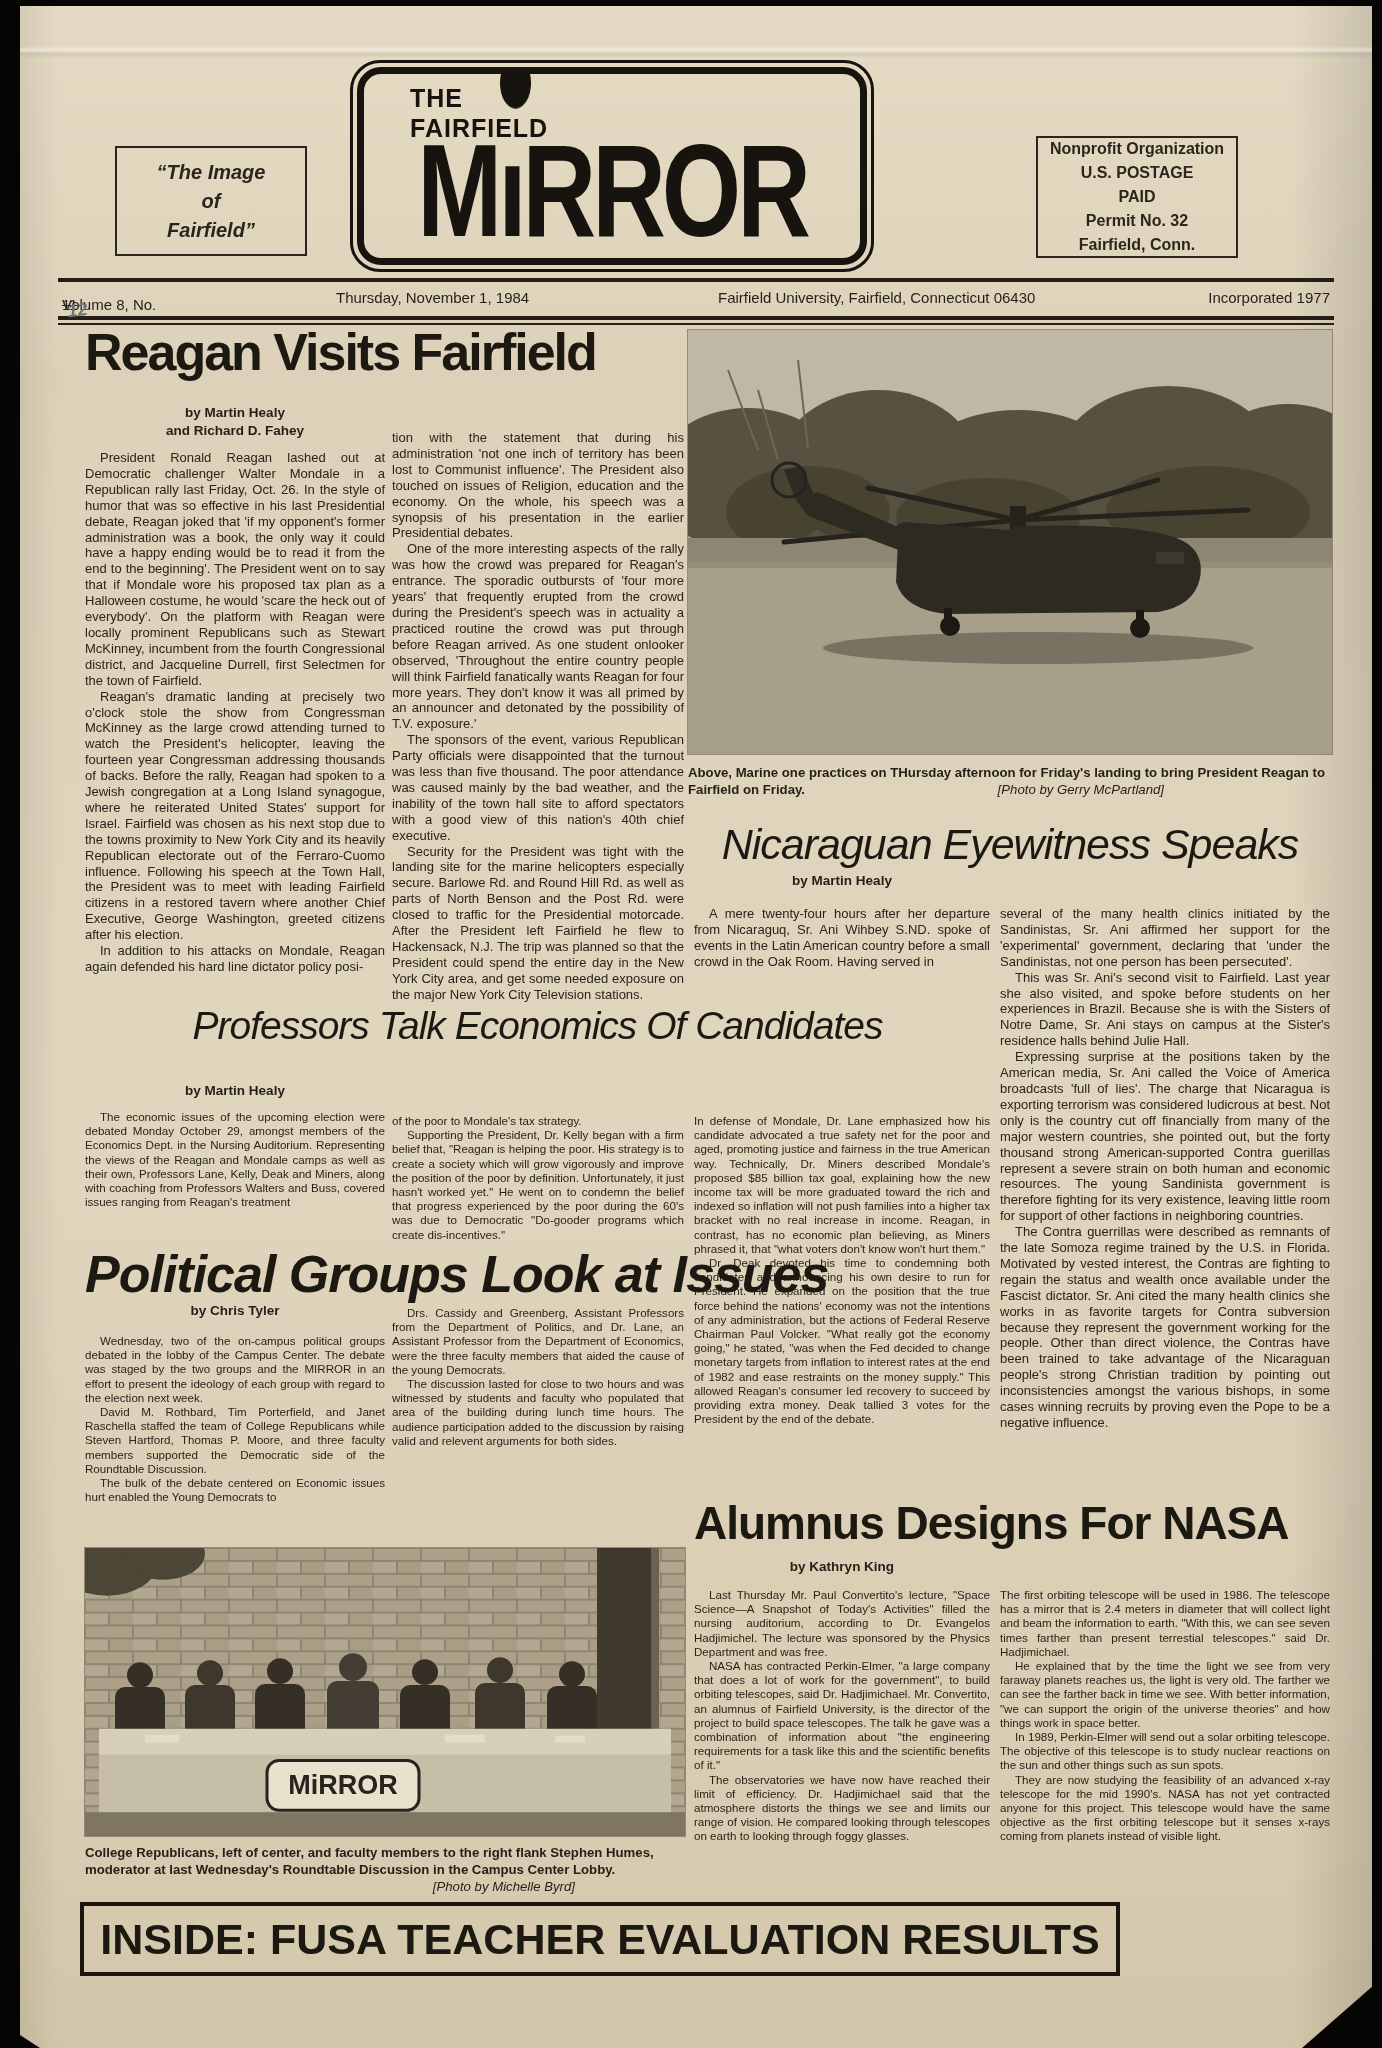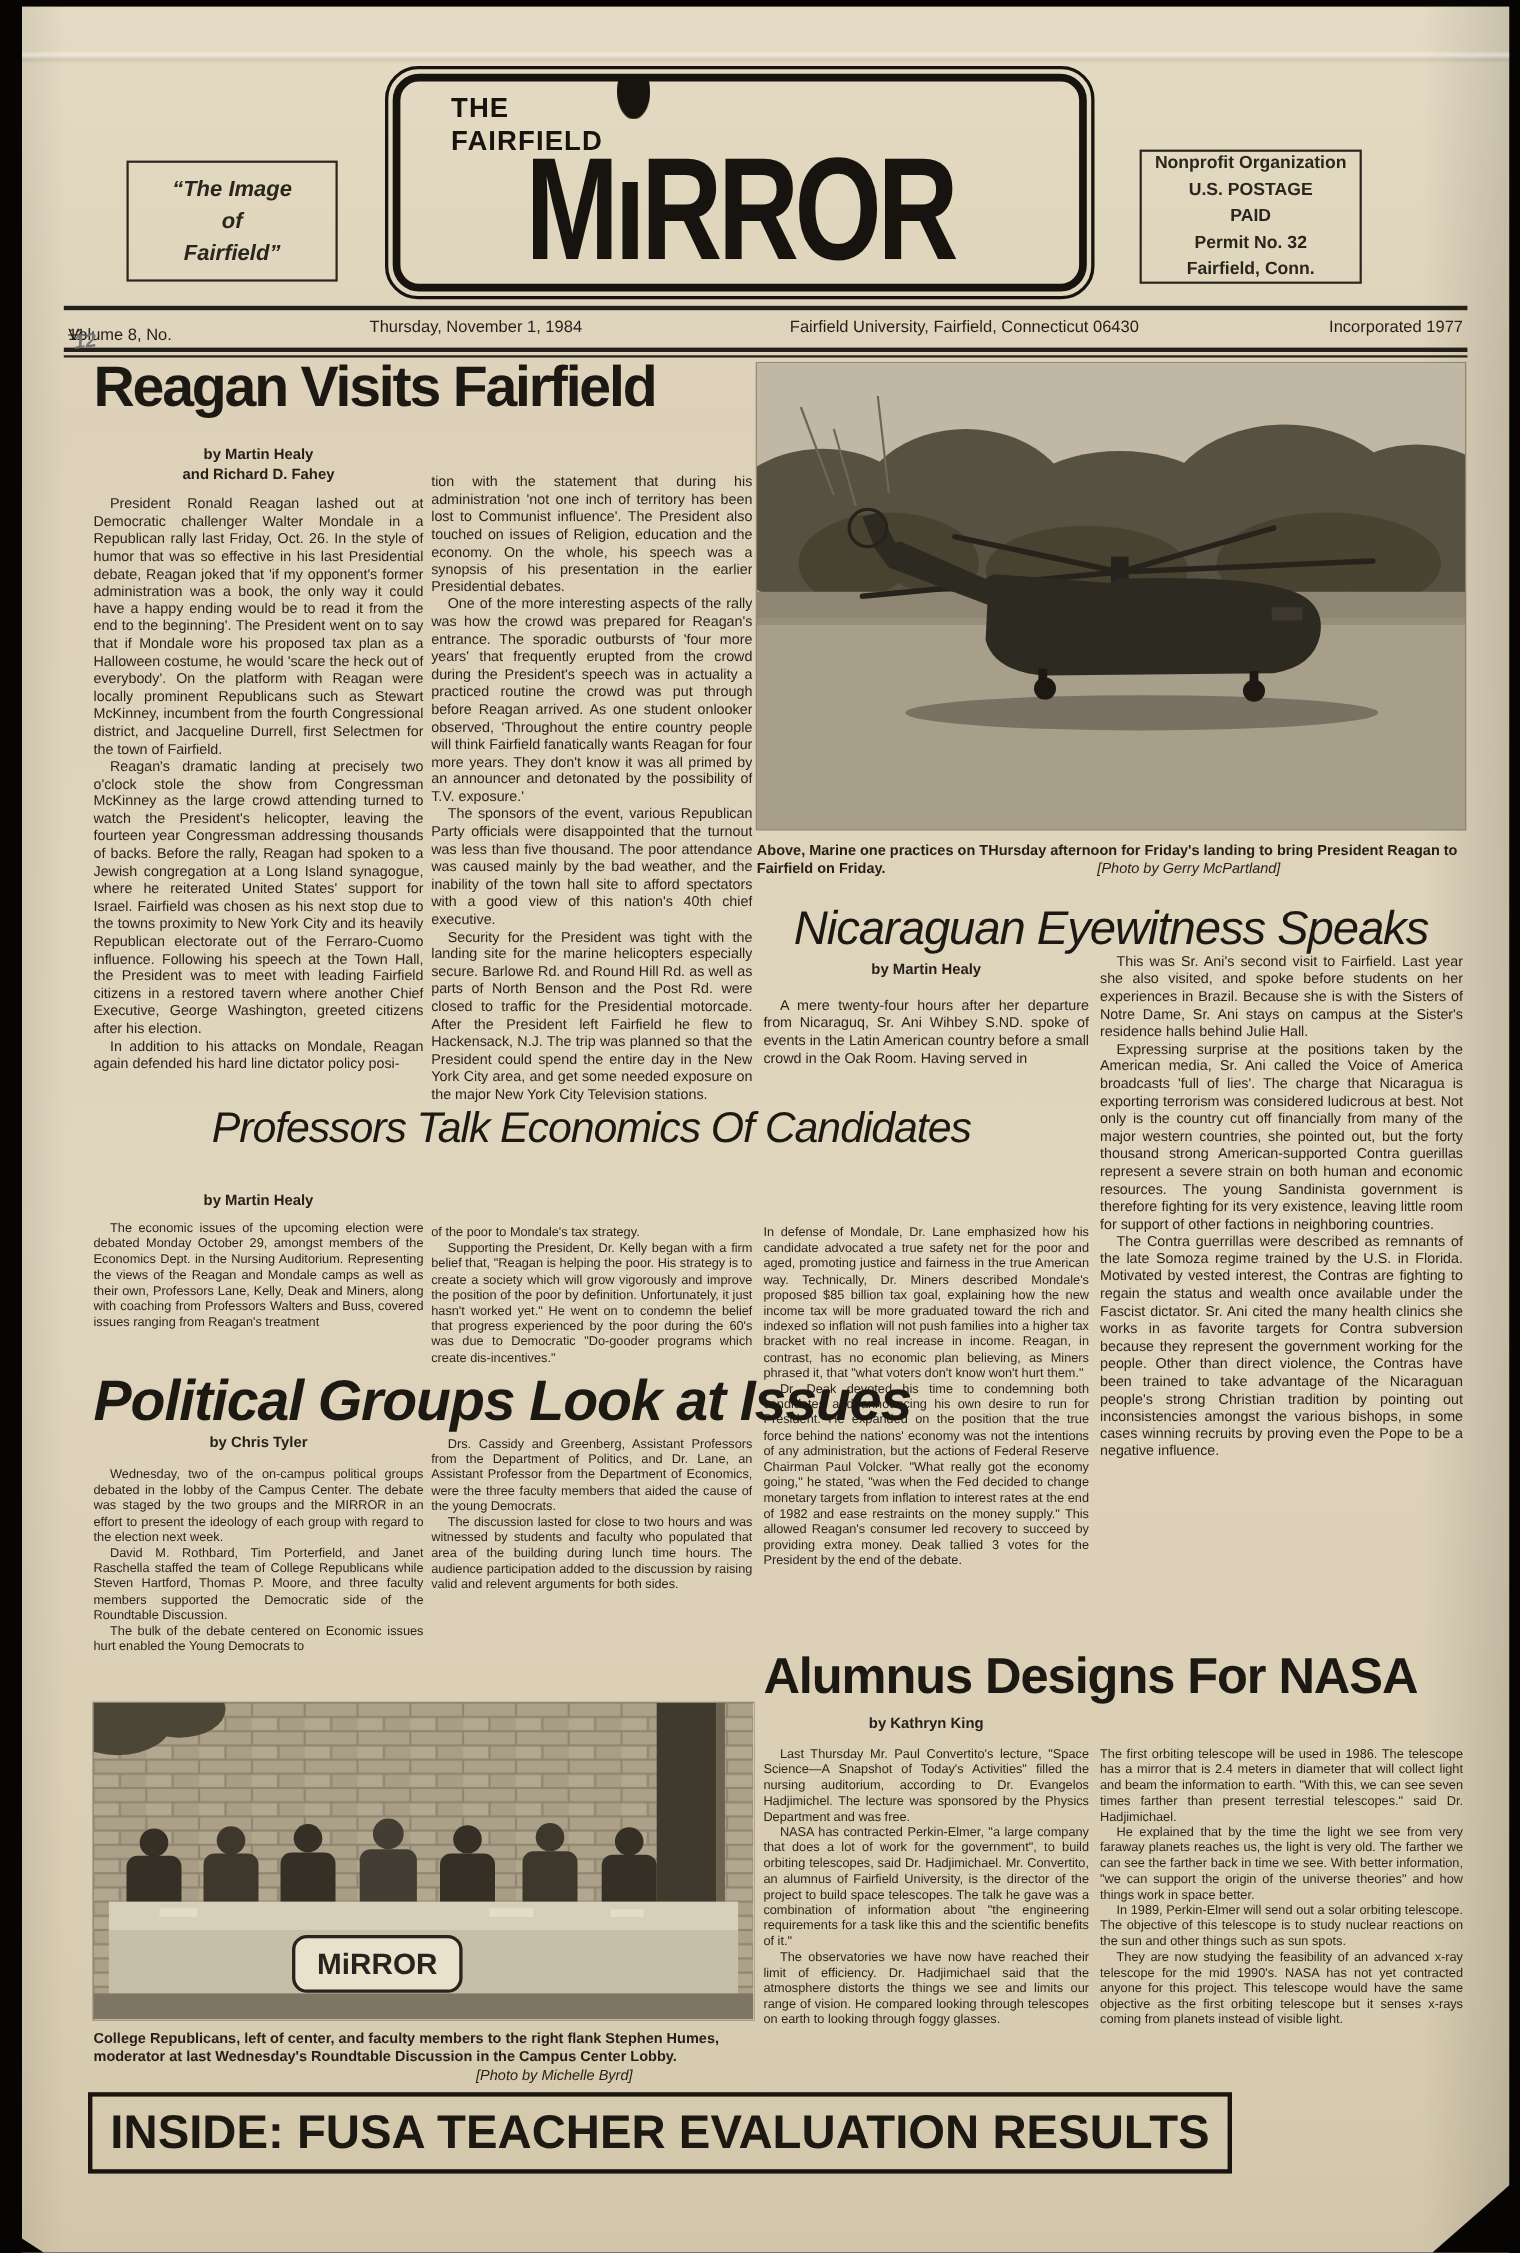--- a/index.html
+++ b/index.html
@@ -14,21 +14,21 @@
   #paper::before { content:""; position:absolute; left:0; top:40px; width:100%; height:12px;
            background:linear-gradient(180deg, rgba(255,255,255,0), rgba(255,255,255,.4), rgba(90,80,60,.12), rgba(255,255,255,0)); }
   .corner { position:absolute; width:0; height:0; }
   #corner-br { right:0; bottom:0; border-left:80px solid transparent; border-bottom:70px solid #060504; }
   #corner-bl { left:0; bottom:0; border-right:40px solid transparent; border-bottom:26px solid #060504; }
 
   
   #quote-box { position:absolute; left:95px; top:140px; width:188px; height:106px;
     border:2px solid #2a251d; display:flex; flex-direction:column; justify-content:center;
     text-align:center; font-weight:bold; font-style:italic; font-size:20px; line-height:1.45; color:#2a251d; }
-  #logo-box { position:absolute; left:330px; top:54px; width:645px; height:212px;
+  #logo-box { position:absolute; left:330px; top:54px; width:524px; height:212px;
     border:3px solid #17130e; border-radius:30px; padding:4px; box-sizing:border-box; }
   #logo-inner { width:100%; height:100%; border:7px solid #17130e; border-radius:24px; box-sizing:border-box; position:relative; overflow:hidden; }
   #logo-the { position:absolute; left:46px; top:10px; font-size:25px; font-weight:bold; letter-spacing:1px; color:#17130e; }
   #logo-fairfield { position:absolute; left:46px; top:40px; font-size:25px; font-weight:bold; letter-spacing:1px; color:#17130e; }
   #logo-mirror { position:absolute; left:0; right:0; top:50px; text-align:center;
     font-size:102px; font-weight:bold; letter-spacing:-4px; line-height:1; color:#17130e;
     transform:scaleY(1.30); transform-origin:top center; }
   .logo-i { position:relative; display:inline-block; }
   .logo-i::after { content:""; position:absolute; left:8%; top:-0.50em; width:0.30em; height:0.38em;
     background:#17130e; border-radius:50%; }
@@ -199,20 +199,21 @@
       <span>Above, Marine one practices on THursday afternoon for Friday's landing to bring President Reagan to Fairfield on Friday.</span>
       <span id="heli-credit">[Photo by Gerry McPartland]</span>
     </div>
 
     <div id="hl-nica" class="hl">Nicaraguan Eyewitness Speaks</div>
     <div id="by-nica" class="byline">by Martin Healy</div>
     <div id="nica-left" class="art t13">
       <p>A mere twenty-four hours after her departure from Nicaraguq, Sr. Ani Wihbey S.ND. spoke of events in the Latin American country before a small crowd in the Oak Room. Having served in</p>
     </div>
     <div id="nica-right" class="art t13">
+      <p class="cont">several of the many health clinics initiated by the Sandinistas, Sr. Ani affirmed her support for the 'experimental' government, declaring that 'under the Sandinistas, not one person has been persecuted'.</p>
       <p>This was Sr. Ani's second visit to Fairfield. Last year she also visited, and spoke before students on her experiences in Brazil. Because she is with the Sisters of Notre Dame, Sr. Ani stays on campus at the Sister's residence halls behind Julie Hall.</p>
       <p>Expressing surprise at the positions taken by the American media, Sr. Ani called the Voice of America broadcasts 'full of lies'. The charge that Nicaragua is exporting terrorism was considered ludicrous at best. Not only is the country cut off financially from many of the major western countries, she pointed out, but the forty thousand strong American-supported Contra guerillas represent a severe strain on both human and economic resources. The young Sandinista government is therefore fighting for its very existence, leaving little room for support of other factions in neighboring countries.</p>
       <p>The Contra guerrillas were described as remnants of the late Somoza regime trained by the U.S. in Florida. Motivated by vested interest, the Contras are fighting to regain the status and wealth once available under the Fascist dictator. Sr. Ani cited the many health clinics she works in as favorite targets for Contra subversion because they represent the government working for the people. Other than direct violence, the Contras have been trained to take advantage of the Nicaraguan people's strong Christian tradition by pointing out inconsistencies amongst the various bishops, in some cases winning recruits by proving even the Pope to be a negative influence.</p>
     </div>
 
     <div id="hl-prof" class="hl">Professors Talk Economics Of Candidates</div>
     <div id="by-prof" class="byline">by Martin Healy</div>
     <div id="prof-col1" class="art t12">
       <p>The economic issues of the upcoming election were debated Monday October 29, amongst members of the Economics Dept. in the Nursing Auditorium. Representing the views of the Reagan and Mondale camps as well as their own, Professors Lane, Kelly, Deak and Miners, along with coaching from Professors Walters and Buss, covered issues ranging from Reagan's treatment</p>
     </div>

